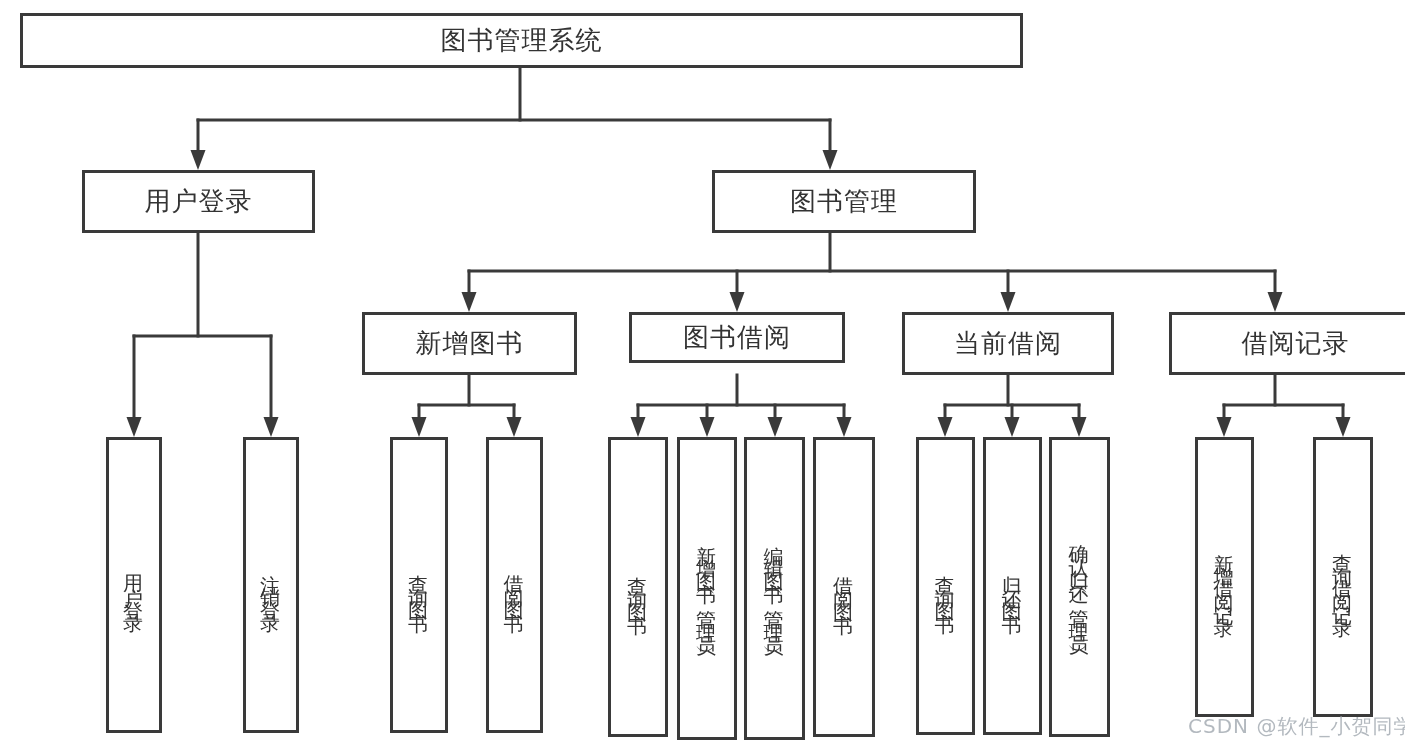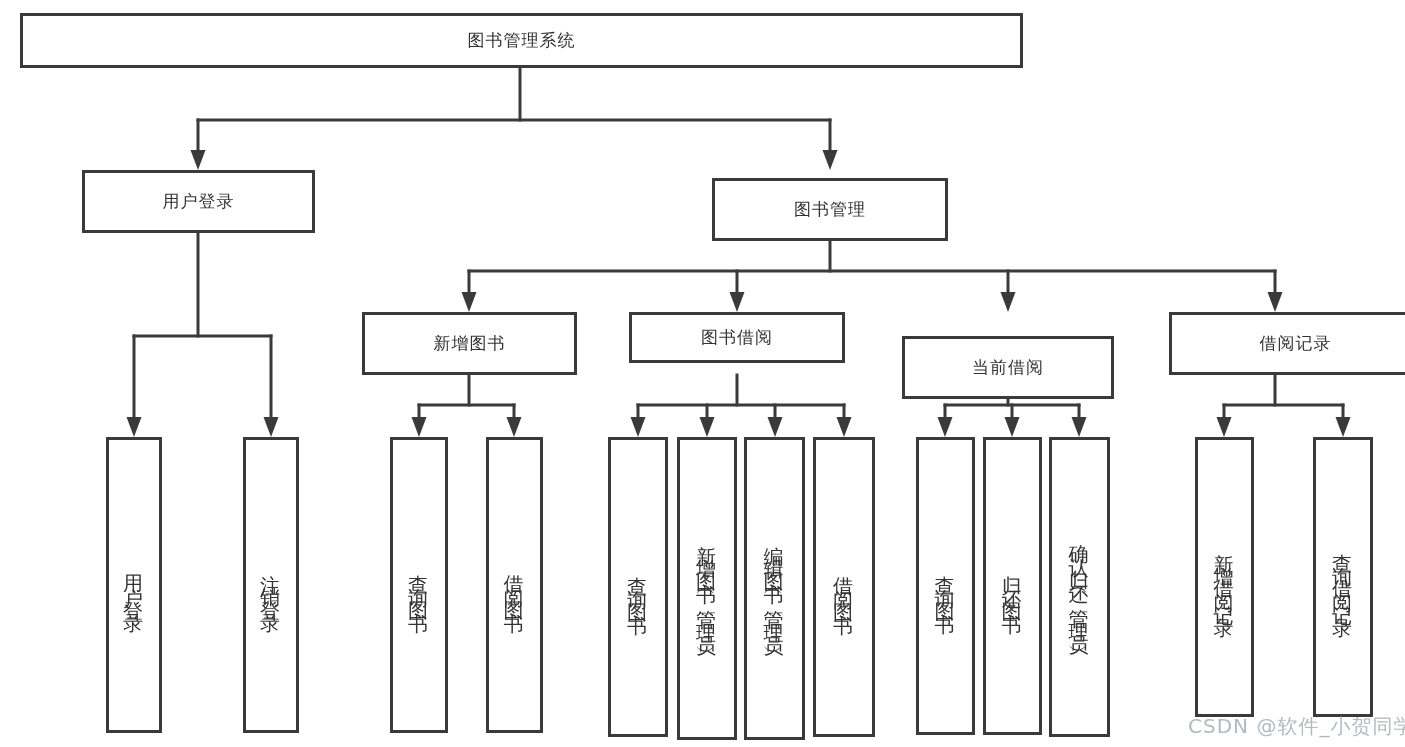--- a/index.html
+++ b/index.html
@@ -14,21 +14,21 @@
   }
   svg.connectors {
     position:absolute; left:0; top:0; width:1405px; height:747px; z-index:1;
   }
   svg.connectors line { stroke:var(--line,#3a3a3a); stroke-width:3; stroke-linecap:square; }
   svg.connectors polygon { fill:var(--line,#3a3a3a); }
   .node {
     position:absolute; z-index:2;
     border:3px solid var(--line,#3a3a3a); background:#fff;
     display:flex; align-items:center; justify-content:center;
-    font-size:17px; color:var(--text,#333333);
+    font-size:26px; color:var(--text,#333333);
     letter-spacing:1px; white-space:nowrap;
   }
   .node.v {
     writing-mode:vertical-rl; text-orientation:mixed;
     font-size:20px; letter-spacing:13px; white-space:normal;
   }
   .watermark {
     position:absolute; left:1188px; top:713px; z-index:3;
     font-size:20px; letter-spacing:1px;
     color:var(--watermark,#b3b9bf); white-space:nowrap;
@@ -101,31 +101,31 @@
     <polygon points="1335.5,417 1350.5,417 1343,437"></polygon>
   </svg>
 
   <div class="node" style="left:20px;top:13px;width:1003px;height:55px;">
     <span>图书管理系统</span>
   </div>
 
   <div class="node" style="left:82px;top:170px;width:233px;height:63px;">
     <span>用户登录</span>
   </div>
-  <div class="node" style="left:712px;top:170px;width:236px;height:63px;margin-top:8px;">
+  <div class="node" style="left:712px;top:170px;width:264px;height:63px;">
     <span>图书管理</span>
   </div>
 
   <div class="node" style="left:362px;top:312px;width:215px;height:63px;">
     <span>新增图书</span>
   </div>
   <div class="node" style="left:629px;top:312px;width:216px;height:51px;">
     <span>图书借阅</span>
   </div>
-  <div class="node" style="left:902px;top:312px;width:212px;height:63px;margin-top:24px;">
+  <div class="node" style="left:902px;top:312px;width:212px;height:63px;">
     <span>当前借阅</span>
   </div>
   <div class="node" style="left:1169px;top:312px;width:253px;height:63px;">
     <span>借阅记录</span>
   </div>
 
   <div class="node v" style="left:106px;top:437px;width:56px;height:296px;">
     <span>用户登录</span>
   </div>
   <div class="node v" style="left:243px;top:437px;width:56px;height:296px;">

